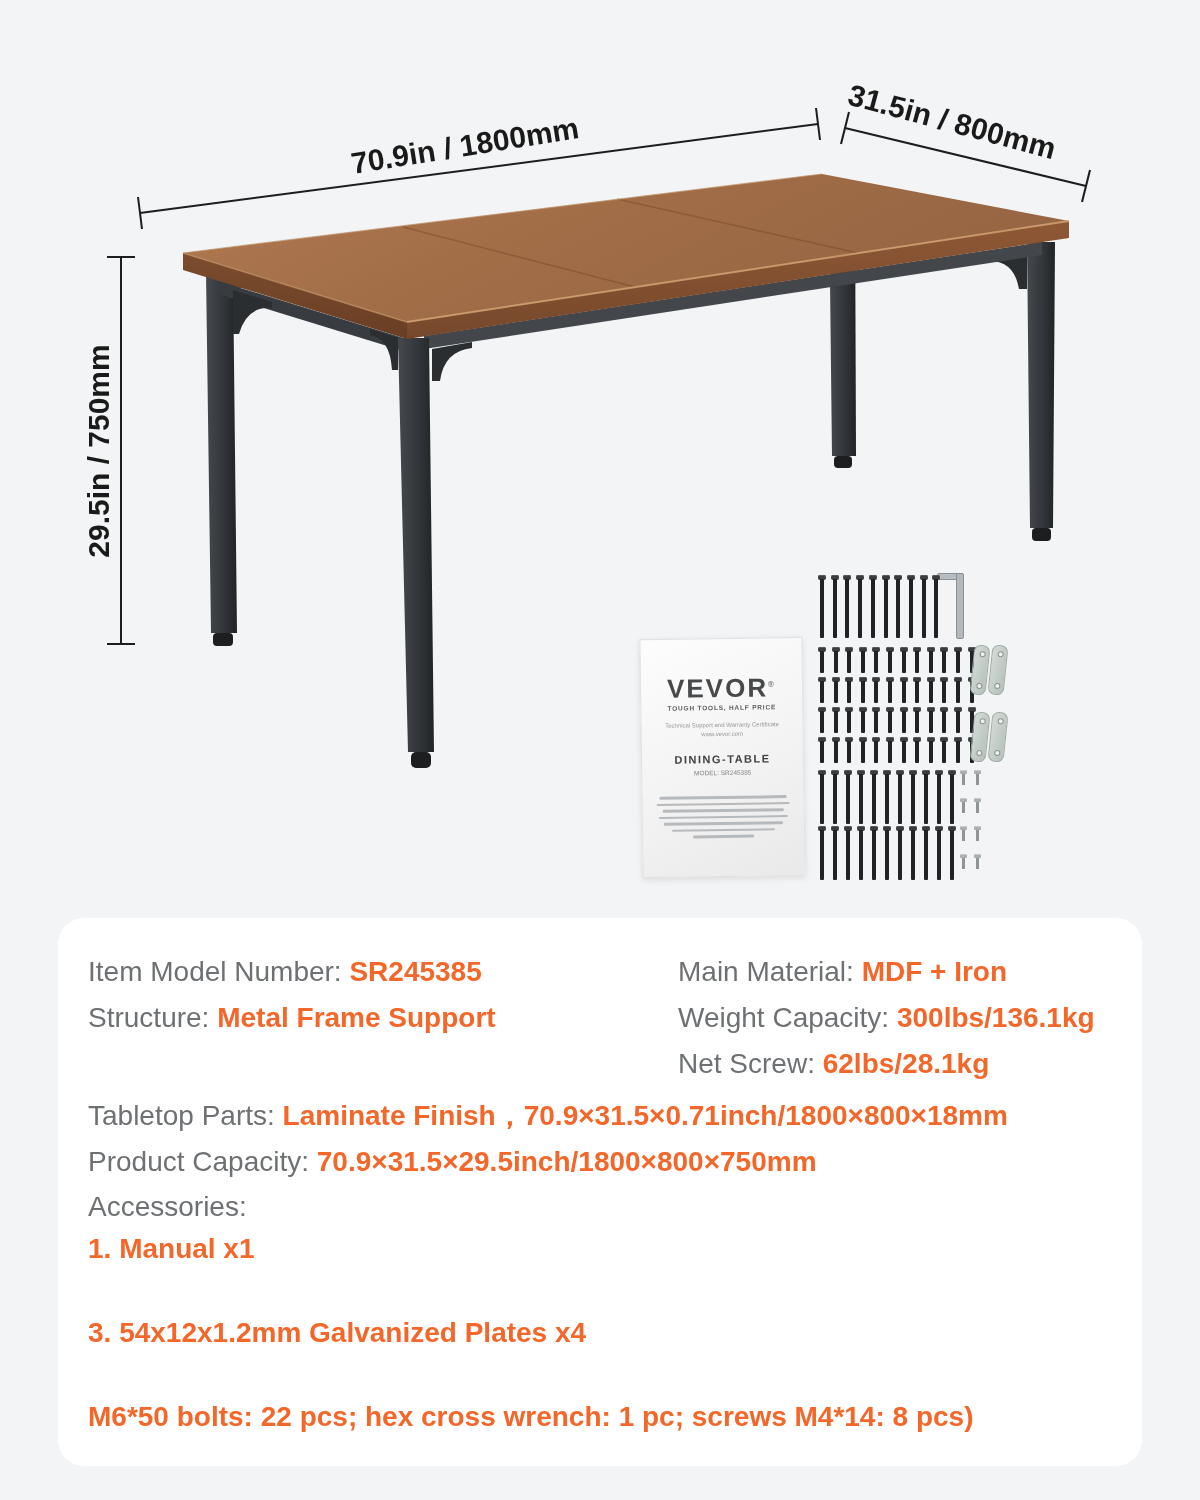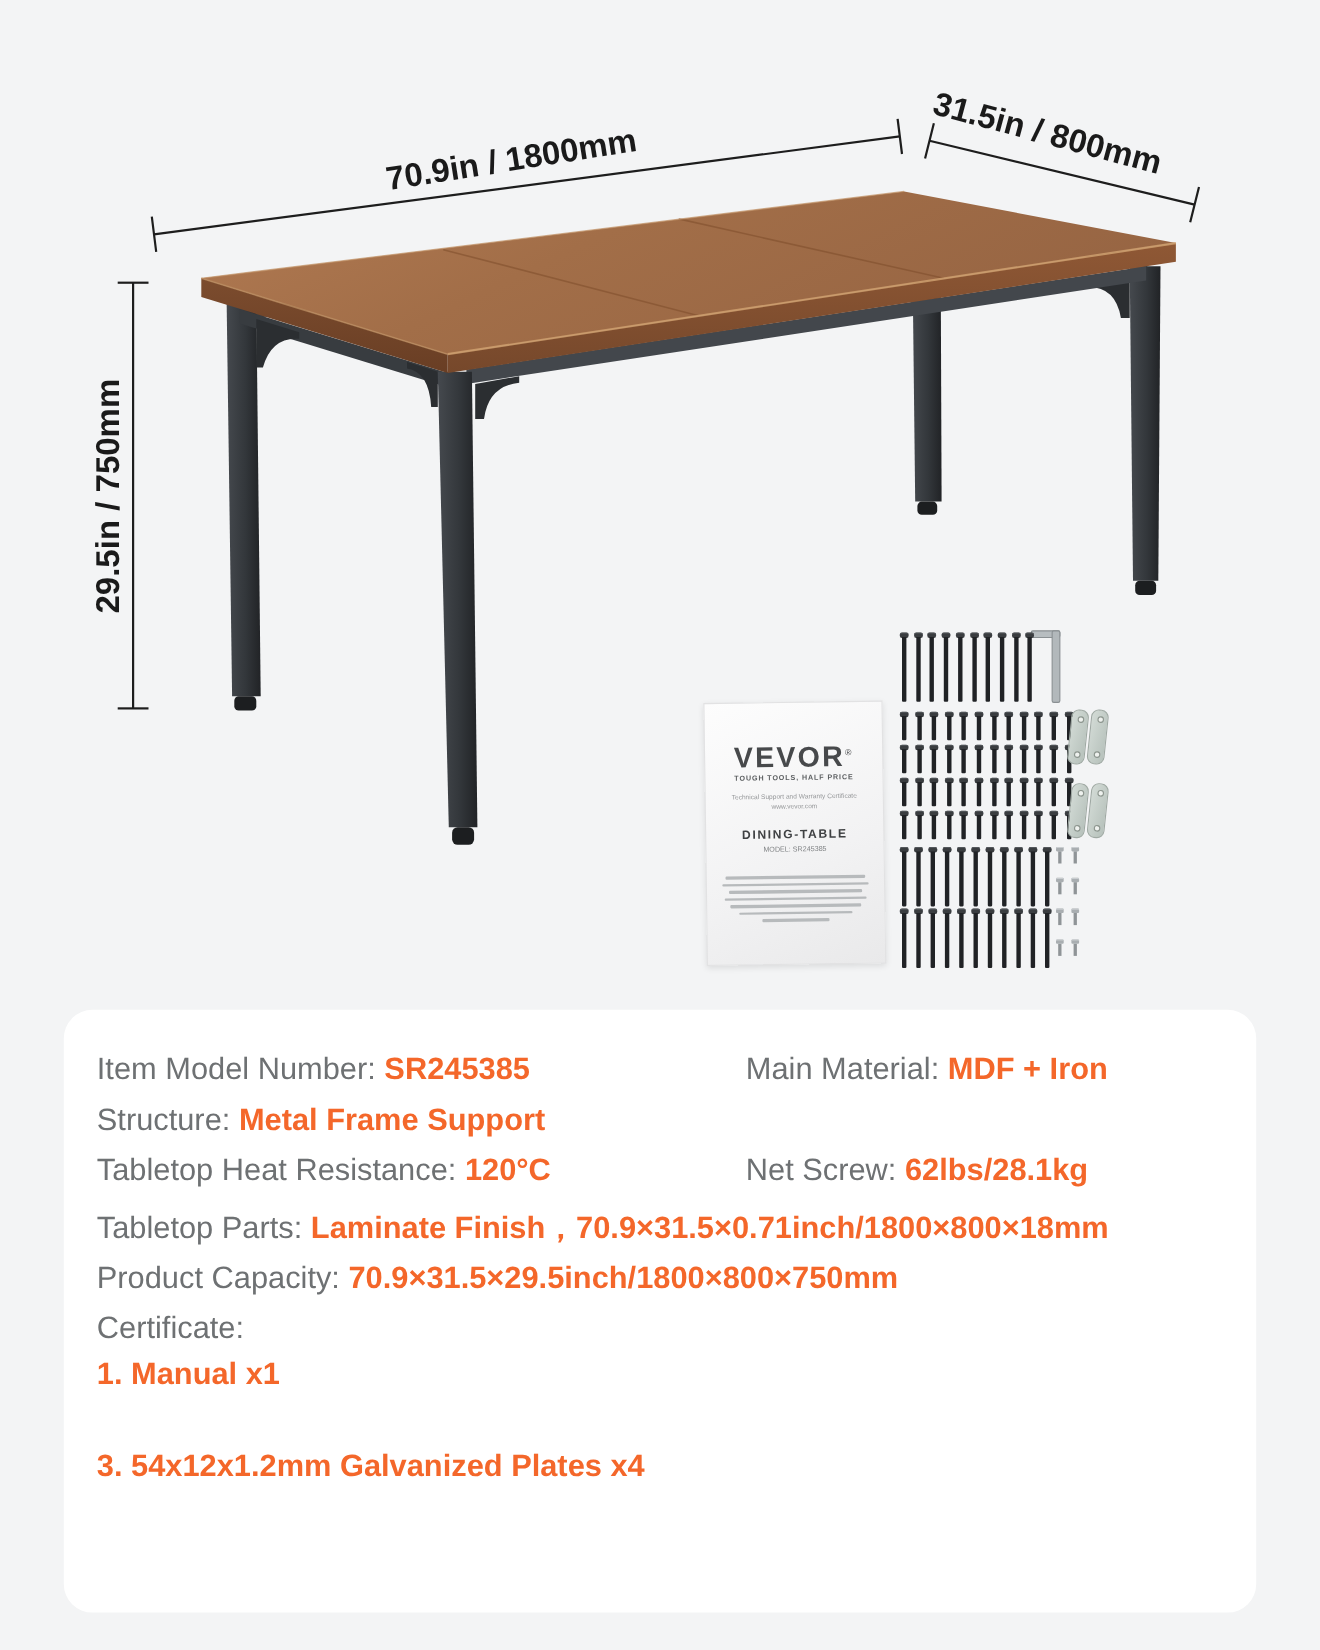--- a/index.html
+++ b/index.html
@@ -528,22 +528,23 @@
       <div class="screwS" style="left: 164px; top: 284px;">
         <div class="head"></div>
         <div class="shaft"></div>
       </div>
     </div>
 
   <div class="panel">
     <div class="row colL" style="top:37px"><span>Item Model Number: </span><span class="val">SR245385</span></div>
     <div class="row colR" style="top:37px"><span>Main Material: </span><span class="val">MDF + Iron</span></div>
     <div class="row colL" style="top:83px"><span>Structure: </span><span class="val">Metal Frame Support</span></div>
-    <div class="row colL" style="top:129px"><span>Tabletop Heat Resistance: </span><span class="val">120°C</span></div>
+    <div class="row colR" style="top:83px"><span>Weight Capacity: </span><span class="val">300lbs/136.1kg</span></div>
     <div class="row colR" style="top:129px"><span>Net Screw: </span><span class="val">62lbs/28.1kg</span></div>
     <div class="row colL" style="top:181px"><span>Tabletop Parts: </span><span class="val">Laminate Finish，70.9×31.5×0.71inch/1800×800×18mm</span></div>
     <div class="row colL" style="top:227px"><span>Product Capacity: </span><span class="val">70.9×31.5×29.5inch/1800×800×750mm</span></div>
-    <div class="row colL" style="top:272px">Certificate:</div>
+    <div class="row colL" style="top:272px">Accessories:</div>
     <div class="acc colL" style="top:314px">1. Manual x1</div>
     <div class="acc colL" style="top:398px">3. 54x12x1.2mm Galvanized Plates x4</div>
+    <div class="acc colL" style="top:482px"> M6*50 bolts: 22 pcs; hex cross wrench: 1 pc; screws M4*14: 8 pcs)</div>
   </div>
 
 </div>
 
 </body></html>

